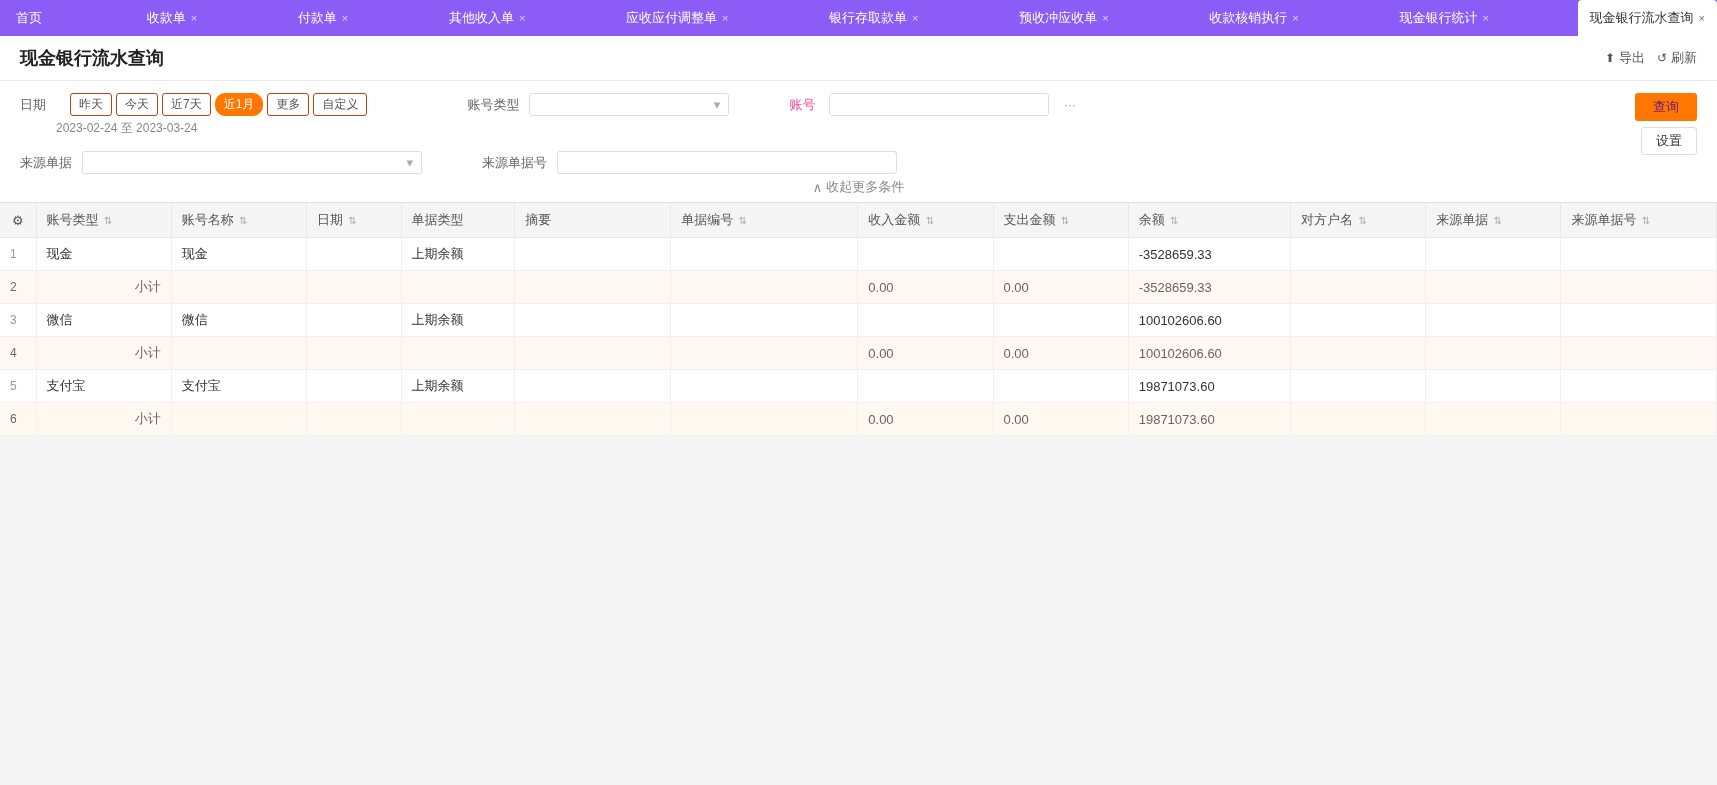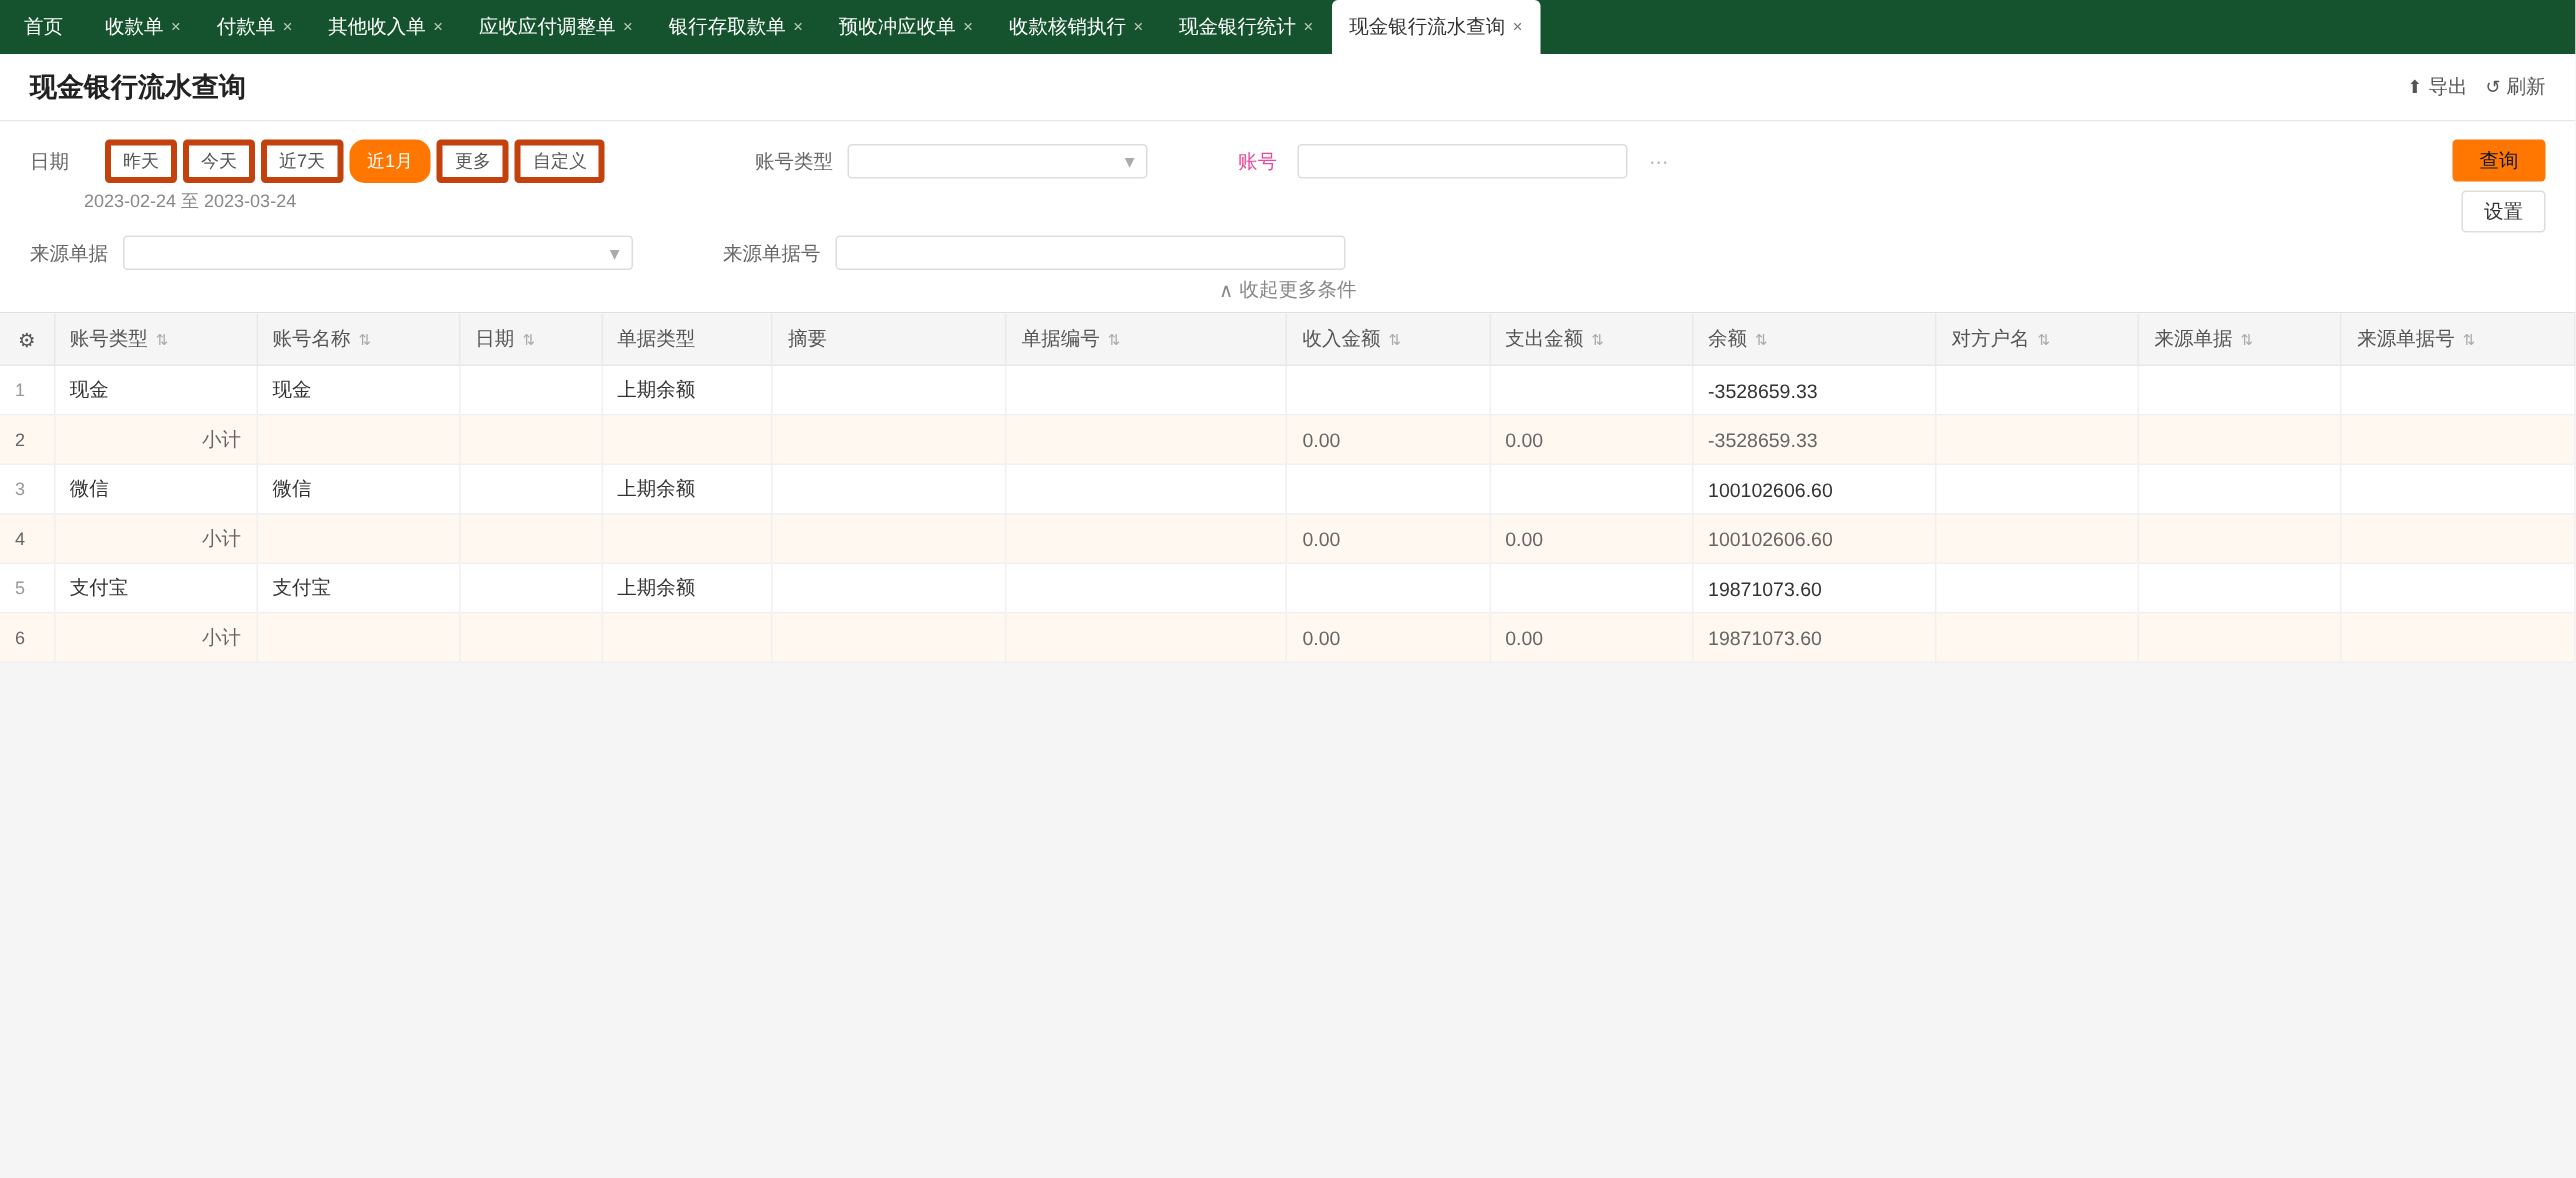--- a/index.html
+++ b/index.html
@@ -2,24 +2,25 @@
 <html><head>
   <meta charset="utf-8">
   <style>
     * { box-sizing: border-box; margin: 0; padding: 0; font-family: 'Microsoft YaHei', SimSun, Arial, sans-serif; font-size: 13px; }
     body { background: #f5f5f5; }
 
     
     .top-nav {
       display: flex;
       align-items: center;
-      background: #14532d;
+      background: #8b5cf6;
       height: 36px;
       padding: 0 0;
       overflow: hidden;
+      justify-content: space-between;
     }
     .nav-item {
       display: flex;
       align-items: center;
       height: 36px;
       padding: 16px 12px;
       color: #fff;
       cursor: pointer;
       white-space: nowrap;
       font-size: 13px;
@@ -73,21 +74,21 @@
       white-space: nowrap;
       min-width: 40px;
     }
     .date-options {
       display: flex;
       align-items: center;
       gap: 4px;
     }
     .date-btn {
       padding: 2px 8px;
-      border: 4px solid #c2410c;
+      border: 1px solid #c2410c;
       border-radius: 3px;
       cursor: pointer;
       color: #555;
       font-size: 12px;
       background: #fff;
     }
     .date-btn.active {
       background: #ff7700;
       color: #fff;
       border-color: #ff7700;
@@ -116,21 +117,21 @@
     }
     .filter-dots {
       color: #aaa;
       cursor: pointer;
       padding: 0 4px;
     }
     .account-label { min-width: 30px; color: #ec4899; }
 
     .query-btn {
       background: #ff7700;
-      color: #0f172a;
+      color: #701a75;
       border: none;
       border-radius: 3px;
       padding: 5px 18px;
       cursor: pointer;
       font-size: 13px;
     }
     .settings-btn {
       background: #fff;
       color: #333;
       border: 1px solid #ddd;

